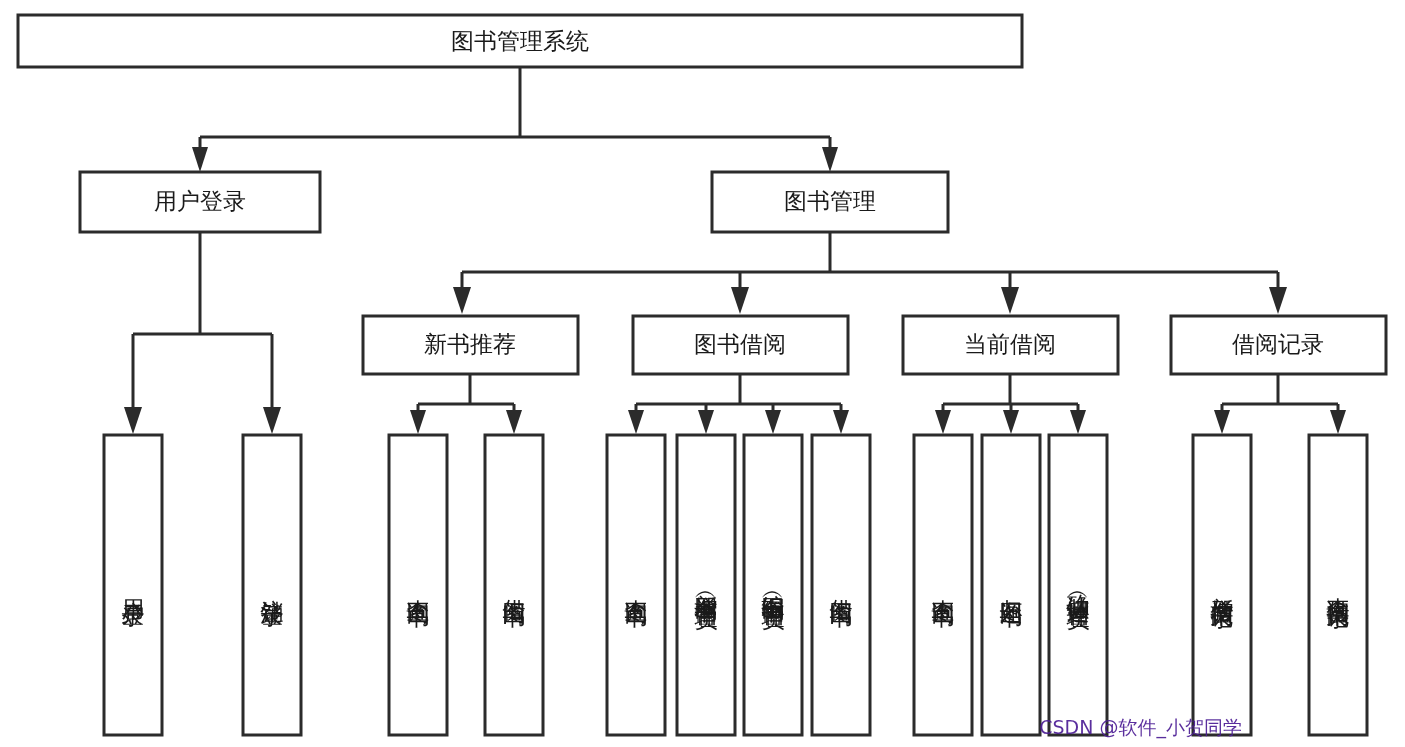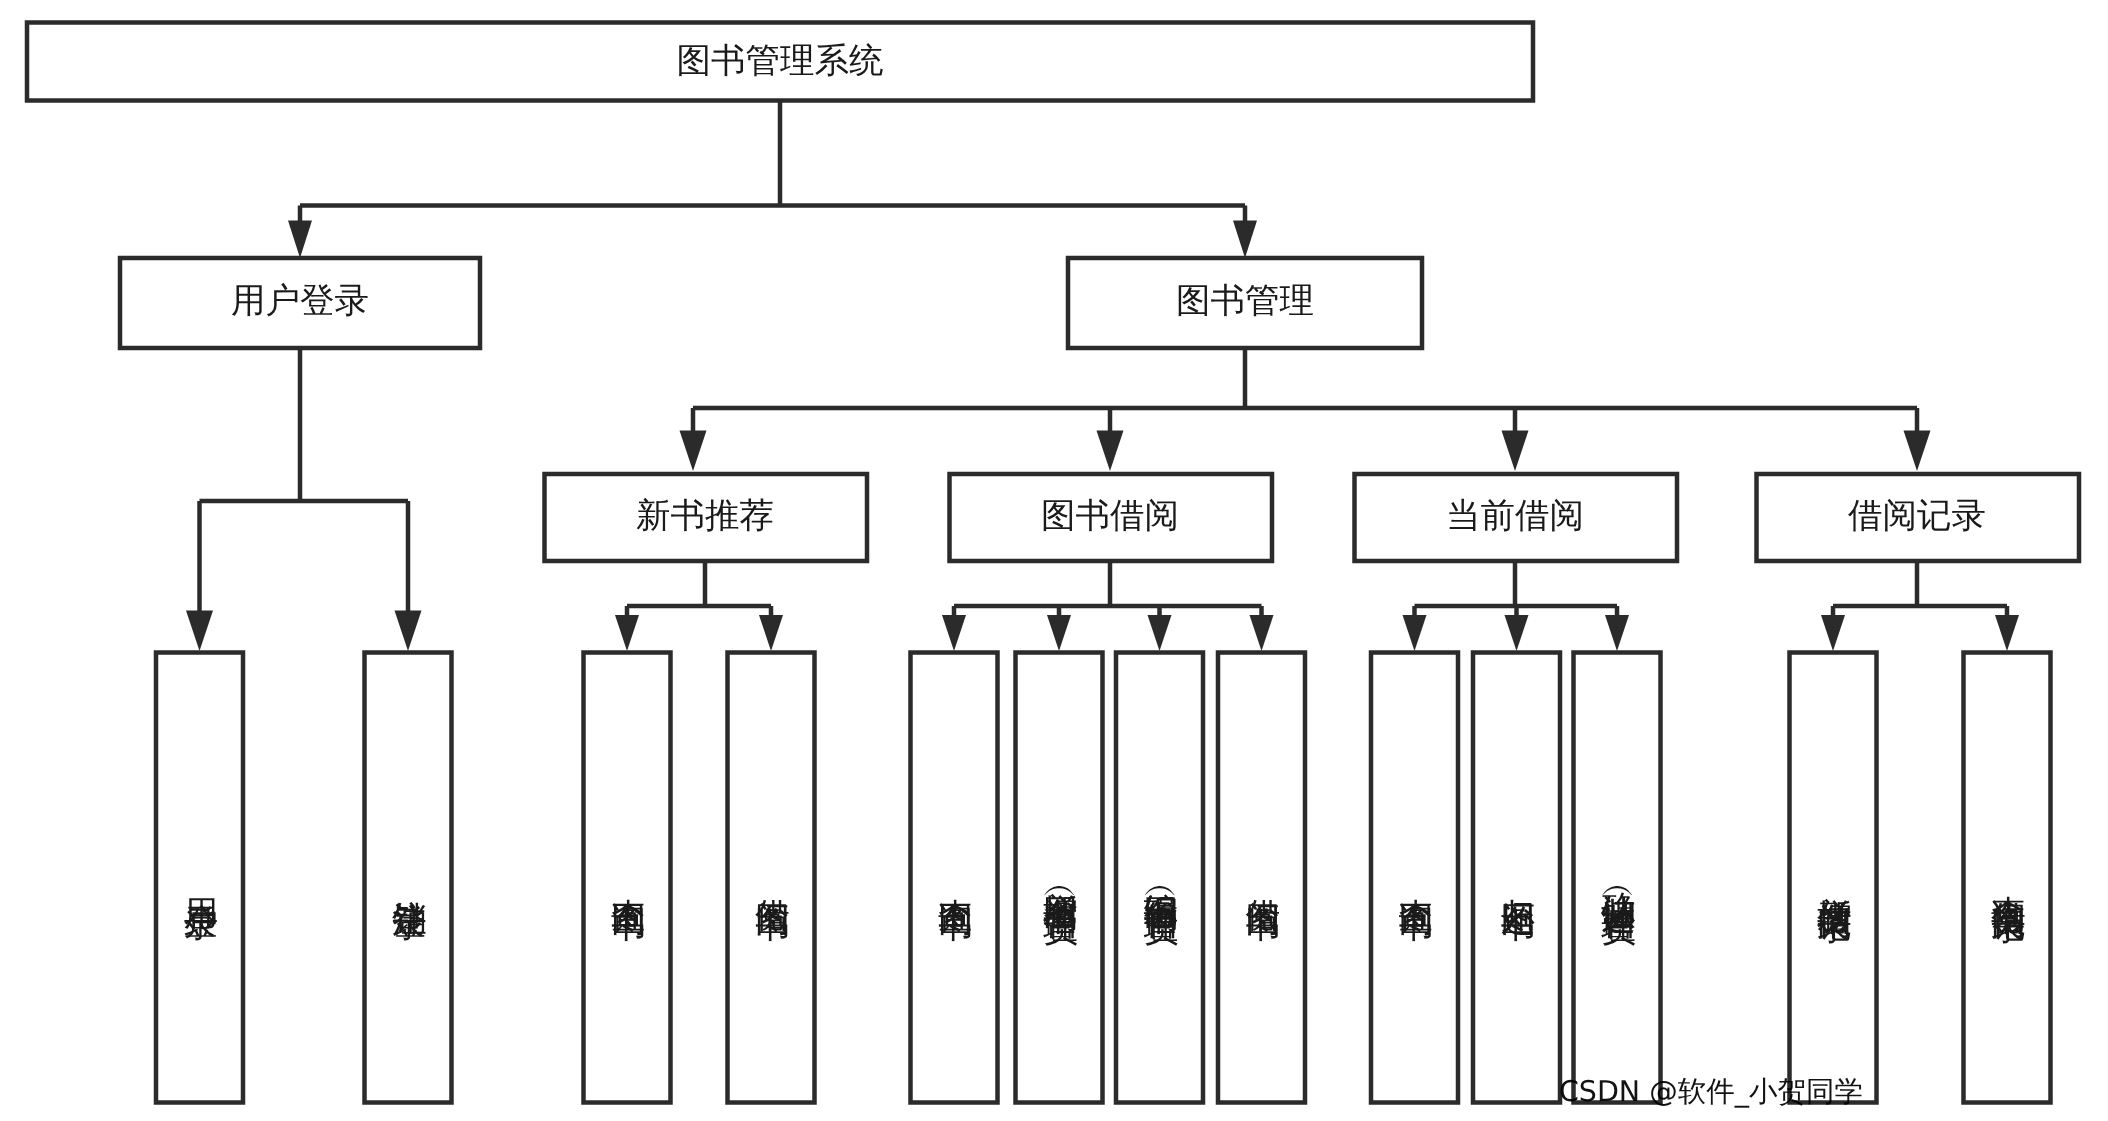--- a/index.html
+++ b/index.html
@@ -64,21 +64,21 @@
     justify-content: center;
     white-space: nowrap;
     pointer-events: none;
   }
   .watermark {
     position: absolute;
     right: 12px;
     bottom: 6px;
     font-family: "DejaVu Sans", "Liberation Sans", sans-serif;
     font-size: 19px;
-    color: #000000;
+    color: #4c1d95;
     opacity: 0.92;
     white-space: nowrap;
   }
 </style>
 </head>
 <body>
 
 <div id="diagram-root">
 
   <svg id="diagram-svg" viewBox="0 0 1405 747">

